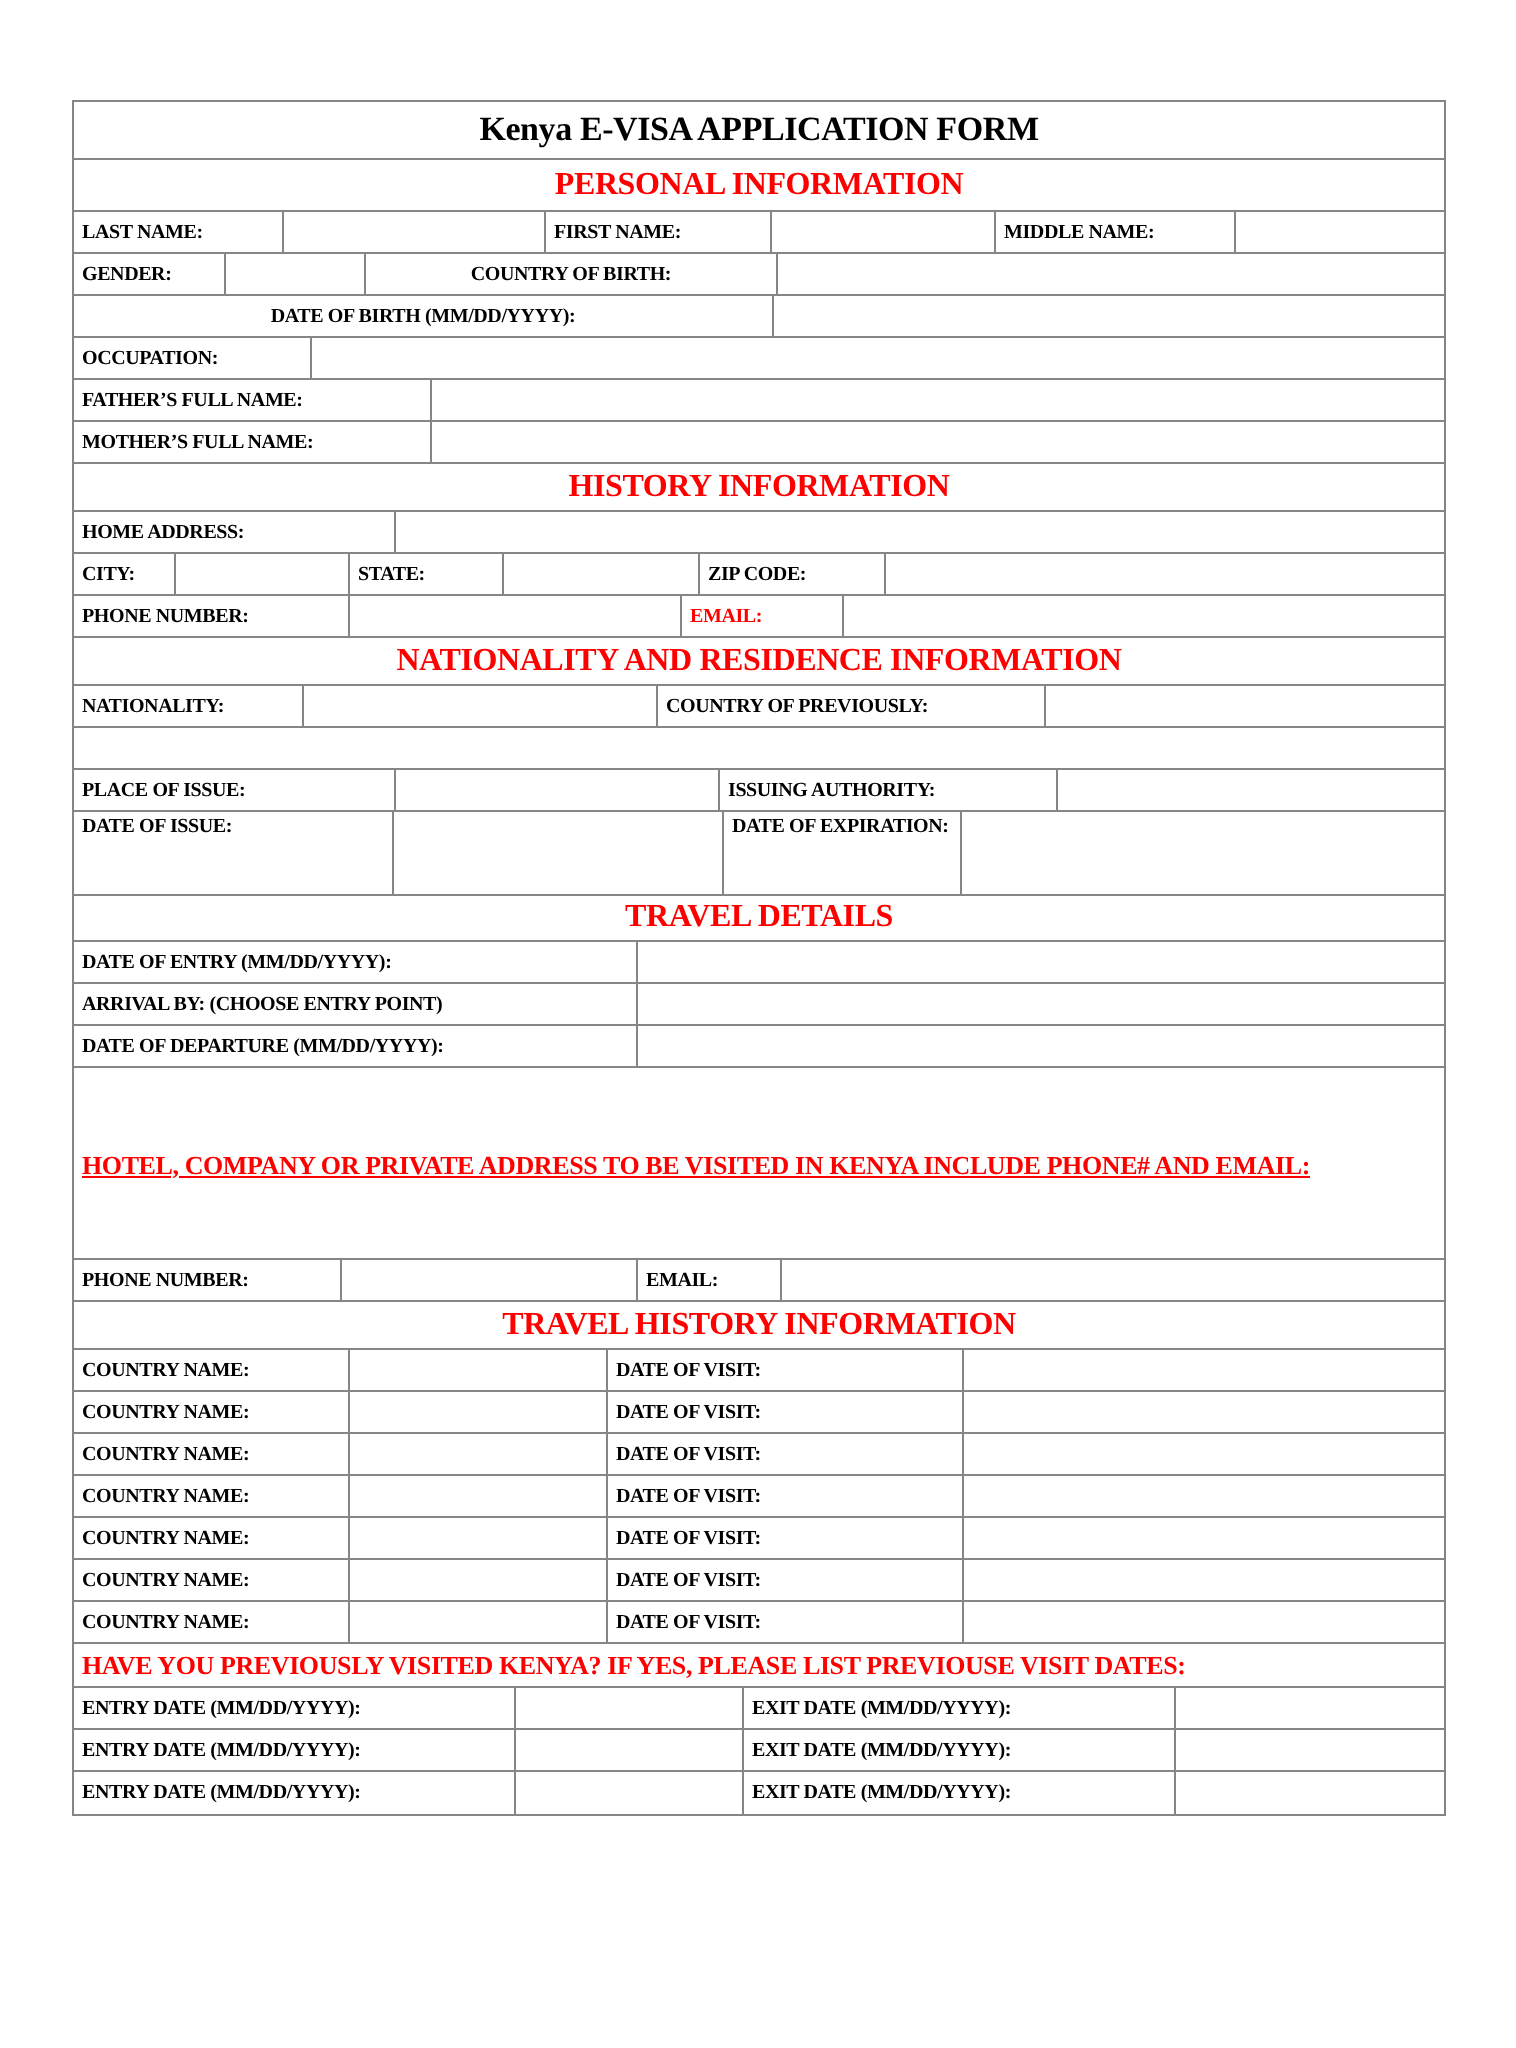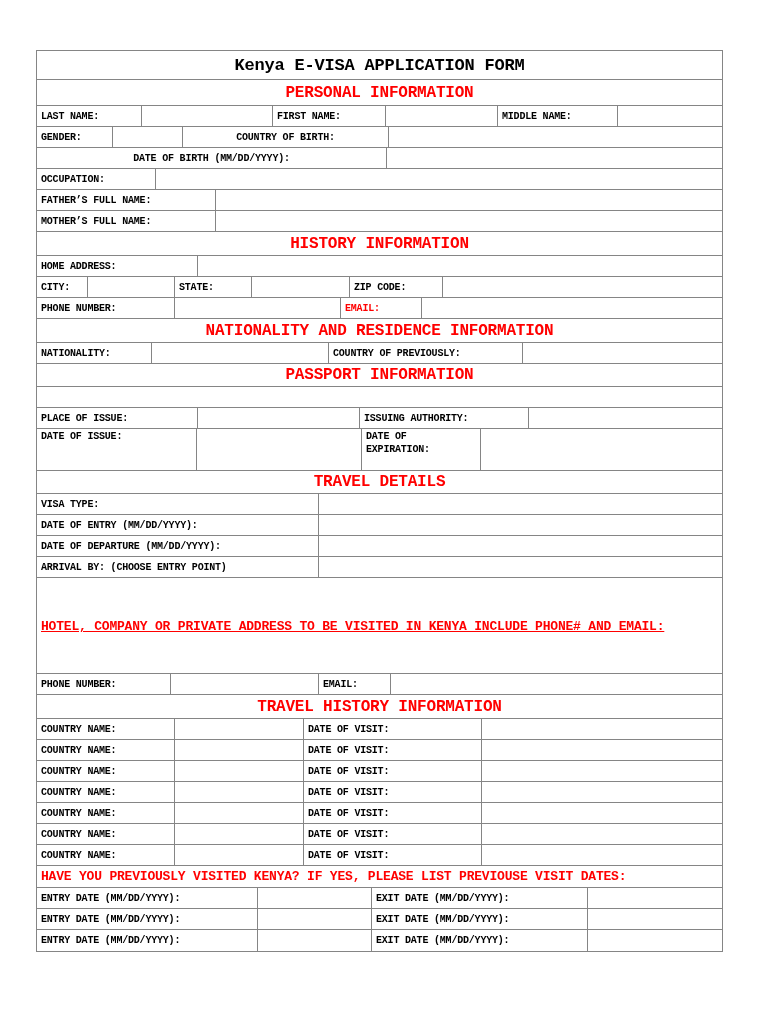--- a/index.html
+++ b/index.html
@@ -1,18 +1,18 @@
 <!DOCTYPE html>
 <html style="--red: #FF0000; --grid: #858585; --text: #000000;"><head>
 <meta charset="utf-8">
 <style>
   html,body{margin:0;padding:0;background:#ffffff;}
   .page{
     position:relative;width:758px;height:964px;background:#ffffff;
-    font-family:Liberation Mono, monospace;color:#000;overflow:hidden;
+    font-family:Liberation Serif, serif;color:#000;overflow:hidden;
   }
   .form-table{
     position:absolute;left:36px;top:50px;width:687px;
     border:1px solid var(--grid,#858585);
     box-sizing:border-box;background:#fff;
   }
   .row{display:flex;border-bottom:1px solid var(--grid,#858585);box-sizing:border-box;}
   .row:last-child{border-bottom:none;}
   .c{
     box-sizing:border-box;border-right:1px solid var(--grid,#858585);
@@ -157,25 +157,20 @@
       <div class="c" style="width:115px">
           <span class="lbl">NATIONALITY:</span>
         </div>
       <div class="c input-cell" style="width:177px"></div>
       <div class="c" style="width:194px">
           <span class="lbl">COUNTRY OF PREVIOUSLY:</span>
         </div>
       <div class="c input-cell grow"></div>
     </div>
 
-    <div class="row h23">
-      <div class="c grow section-cell">
-        <span class="lbl">PASSPORT INFORMATION</span>
-      </div>
-    </div>
 
     <div class="row h21">
       <div class="c input-cell grow"></div>
     </div>
 
     <div class="row h21">
       <div class="c" style="width:161px">
           <span class="lbl">PLACE OF ISSUE:</span>
         </div>
       <div class="c input-cell" style="width:162px"></div>
@@ -195,44 +190,38 @@
         </div>
       <div class="c input-cell grow"></div>
     </div>
 
     <div class="row h23">
       <div class="c grow section-cell">
         <span class="lbl">TRAVEL DETAILS</span>
       </div>
     </div>
 
-    <div class="row h21">
-      <div class="c" style="width:282px">
-          <span class="lbl">VISA TYPE:</span>
-        </div>
-      <div class="c input-cell grow"></div>
-    </div>
 
     <div class="row h21">
       <div class="c" style="width:282px">
           <span class="lbl">DATE OF ENTRY (MM/DD/YYYY):</span>
         </div>
       <div class="c input-cell grow"></div>
     </div>
 
     <div class="row h21">
       <div class="c" style="width:282px">
+          <span class="lbl">ARRIVAL BY: (CHOOSE ENTRY POINT)</span>
+        </div>
+      <div class="c input-cell grow"></div>
+    </div>
+
+    <div class="row h21">
+      <div class="c" style="width:282px">
           <span class="lbl">DATE OF DEPARTURE (MM/DD/YYYY):</span>
-        </div>
-      <div class="c input-cell grow"></div>
-    </div>
-
-    <div class="row h21">
-      <div class="c" style="width:282px">
-          <span class="lbl">ARRIVAL BY: (CHOOSE ENTRY POINT)</span>
         </div>
       <div class="c input-cell grow"></div>
     </div>
 
     <div class="row h96">
       <div class="c grow top note underline">
         <span class="lbl">HOTEL, COMPANY OR PRIVATE ADDRESS TO BE VISITED IN KENYA INCLUDE PHONE# AND EMAIL:</span>
       </div>
     </div>
 

